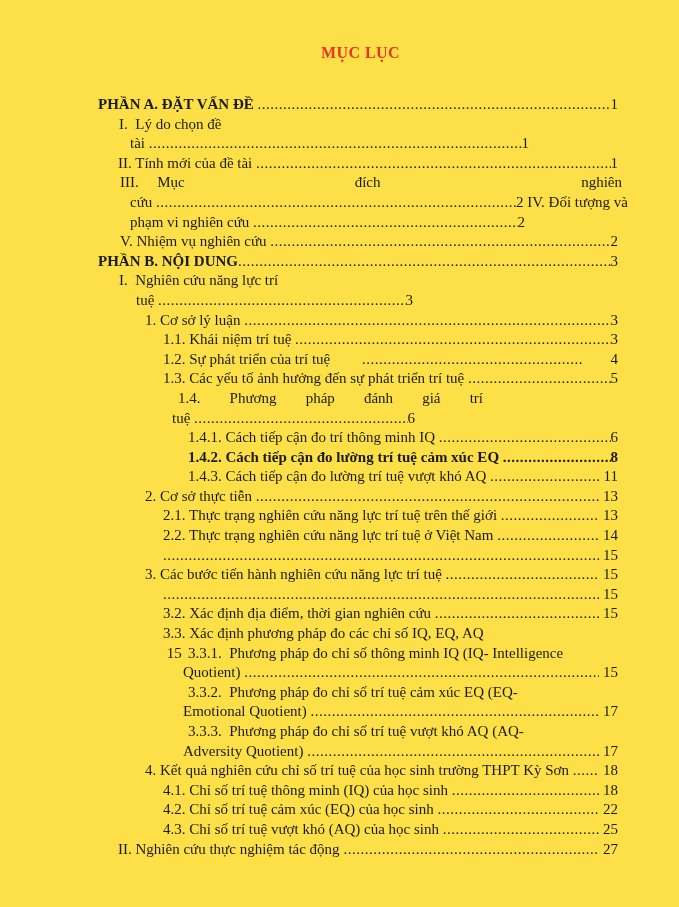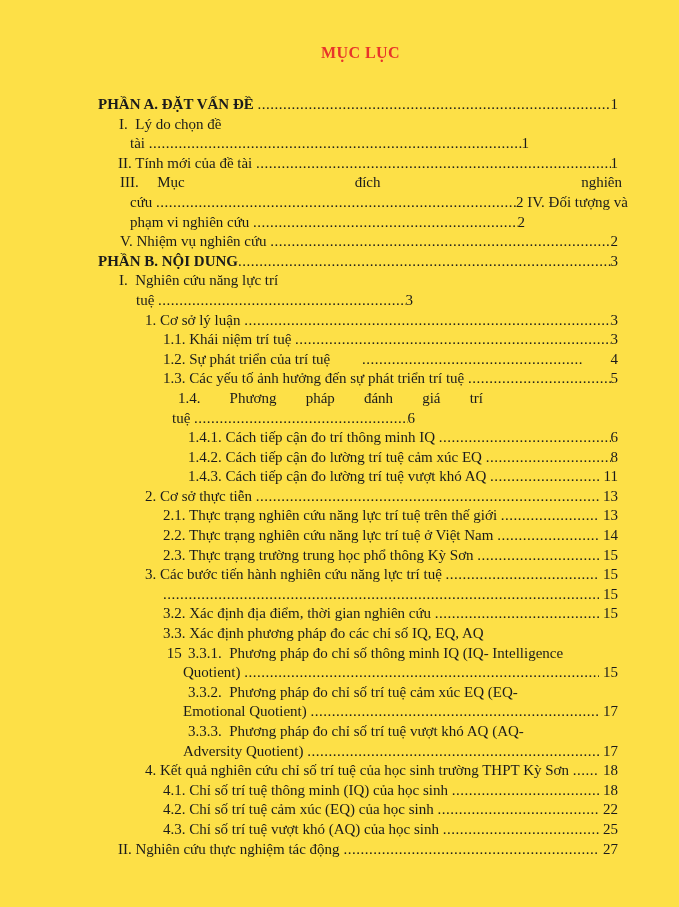--- a/index.html
+++ b/index.html
@@ -143,21 +143,21 @@
       <div class="row" style="margin-left: 172px; width: 243px;">
         <span class="t">tuệ </span>
         <span class="leader">............................................................................................................................................................................................................................................................................................................</span>
         <span class="pg">6</span>
       </div>
       <div class="row" style="margin-left: 188px; width: 430px;">
         <span class="t">1.4.1. Cách tiếp cận đo trí thông minh IQ </span>
         <span class="leader">............................................................................................................................................................................................................................................................................................................</span>
         <span class="pg">6</span>
       </div>
-      <div class="row" style="margin-left: 188px; width: 430px;">
+      <div class="row" style="margin-left: 188px; width: 430px; font-weight: bold;">
         <span class="t">1.4.2. Cách tiếp cận đo lường trí tuệ cảm xúc EQ </span>
         <span class="leader">............................................................................................................................................................................................................................................................................................................</span>
         <span class="pg">8</span>
       </div>
       <div class="row" style="margin-left: 188px; width: 430px;">
         <span class="t">1.4.3. Cách tiếp cận đo lường trí tuệ vượt khó AQ </span>
         <span class="leader">............................................................................................................................................................................................................................................................................................................</span>
         <span class="pg"> 11</span>
       </div>
       <div class="row" style="margin-left: 145px; width: 473px;">
@@ -169,21 +169,20 @@
         <span class="t">2.1. Thực trạng nghiên cứu năng lực trí tuệ trên thế giới </span>
         <span class="leader">............................................................................................................................................................................................................................................................................................................</span>
         <span class="pg"> 13</span>
       </div>
       <div class="row" style="margin-left: 163px; width: 455px;">
         <span class="t">2.2. Thực trạng nghiên cứu năng lực trí tuệ ở Việt Nam </span>
         <span class="leader">............................................................................................................................................................................................................................................................................................................</span>
         <span class="pg"> 14</span>
       </div>
       <div class="row" style="margin-left: 163px; width: 455px;">
-        <span class="t">2.3. Thực trạng trường trung học phổ thông Kỳ Sơn </span>
         <span class="leader">............................................................................................................................................................................................................................................................................................................</span>
         <span class="pg"> 15</span>
       </div>
       <div class="row" style="margin-left: 145px; width: 473px;">
         <span class="t">3. Các bước tiến hành nghiên cứu năng lực trí tuệ </span>
         <span class="leader">............................................................................................................................................................................................................................................................................................................</span>
         <span class="pg"> 15</span>
       </div>
       <div class="row" style="margin-left: 163px; width: 455px;">
         <span class="leader">............................................................................................................................................................................................................................................................................................................</span>

